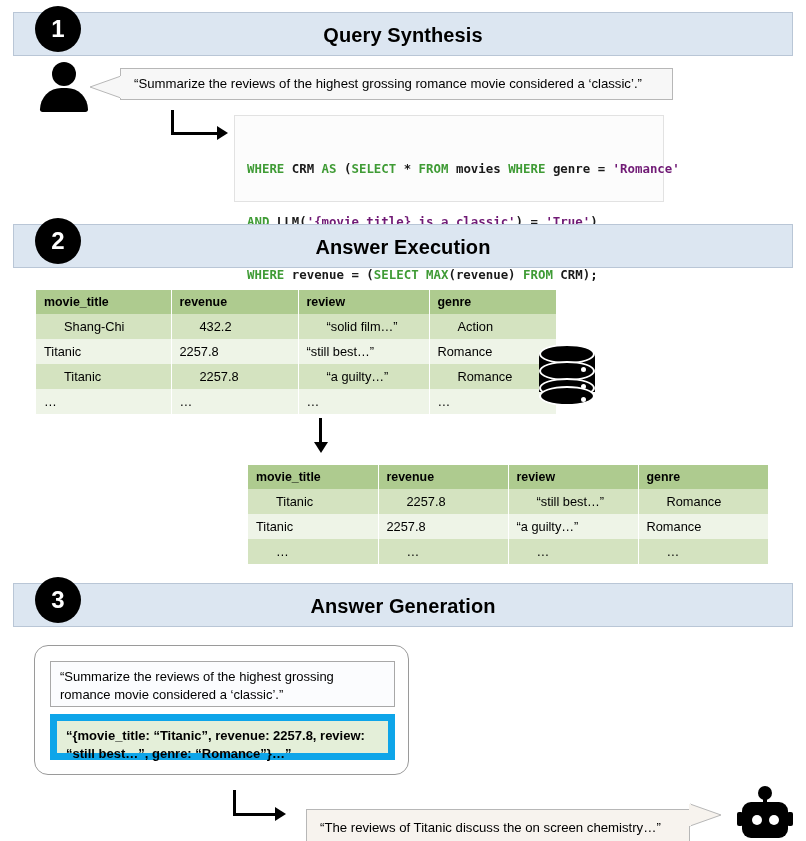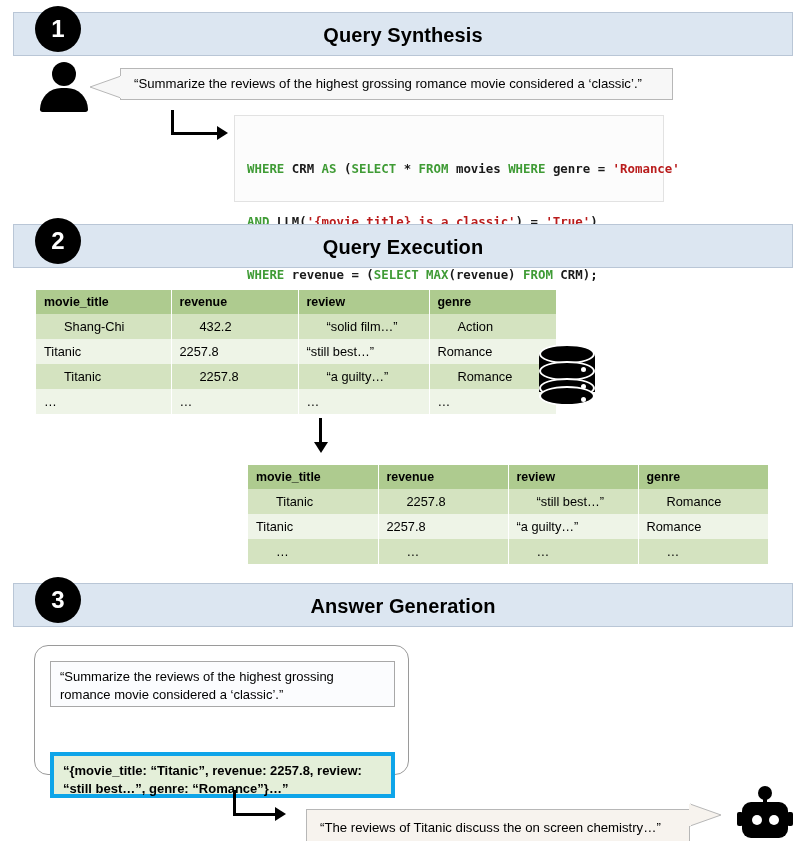--- a/index.html
+++ b/index.html
@@ -101,21 +101,21 @@
     background: #fcfcfc;
     border: 1px solid #e2e2e2;
     padding: 9px 12px 10px 12px;
     font-family: "DejaVu Sans Mono", "Liberation Mono", monospace;
     font-size: 12.4px;
     line-height: 1.42;
     white-space: pre;
     font-weight: 700;
   }
   .kw  { color: #3f9b35; }
-  .str { color: #b91c1c; }
+  .str { color: #701a75; }
   .id  { color: #1a1a1a; }
 
   
   table.data-table {
     position: absolute;
     border-collapse: collapse;
     table-layout: fixed;
     font-size: 12.6px;
   }
   table.data-table th {
@@ -204,26 +204,25 @@
     background: #fbfcfe;
     border: 1px solid #a8a8a8;
     font-size: 13px;
     line-height: 1.42;
     padding: 6px 9px;
   }
   .context-box {
     position: absolute;
     box-sizing: border-box;
     background: #e4efd9;
-    border: 4px solid #0ea5e9;
+    border: 7px solid #0ea5e9;
     font-size: 13px;
     line-height: 1.42;
     font-weight: 700;
     padding: 6px 9px;
-    margin-top: 38px;
   }
 
   
   .robot { position: absolute; }
   .robot .r-head {
     position: absolute;
     left: 0; top: 16px;
     width: 46px; height: 36px;
     background: #000000;
     border-radius: 9px;
@@ -283,21 +282,21 @@
 <div class="arrow-head-right" style="left:217px; top:126px;"></div>
 
 <div class="code-block" style="left:234px; top:115px; width:430px; height:87px;">
   <div><span class="kw">WHERE </span><span class="id">CRM </span><span class="kw">AS </span><span class="id">(</span><span class="kw">SELECT </span><span class="id">* </span><span class="kw">FROM </span><span class="id">movies </span><span class="kw">WHERE </span><span class="id">genre = </span><span class="str">'Romance'</span></div>
   <div><span class="kw">AND </span><span class="id">LLM(</span><span class="str">'{movie_title} is a classic'</span><span class="id">) = </span><span class="str">'True'</span><span class="id">)</span></div>
   <div><span class="kw">WHERE </span><span class="id">revenue = (</span><span class="kw">SELECT MAX</span><span class="id">(revenue) </span><span class="kw">FROM </span><span class="id">CRM);</span></div>
 </div>
 
 <div class="section-bar" style="top:224px;">
   <div class="badge">2</div>
-  <div class="bar-title">Query Execution</div>
+  <div class="bar-title">Answer Execution</div>
 </div>
 
 <table class="data-table" id="table-unfiltered" style="left:36px; top:290px; width:520px;">
   <colgroup>
       <col style="width:135px">
       <col style="width:127px">
       <col style="width:131px">
       <col style="width:127px">
     </colgroup>
   <thead>

